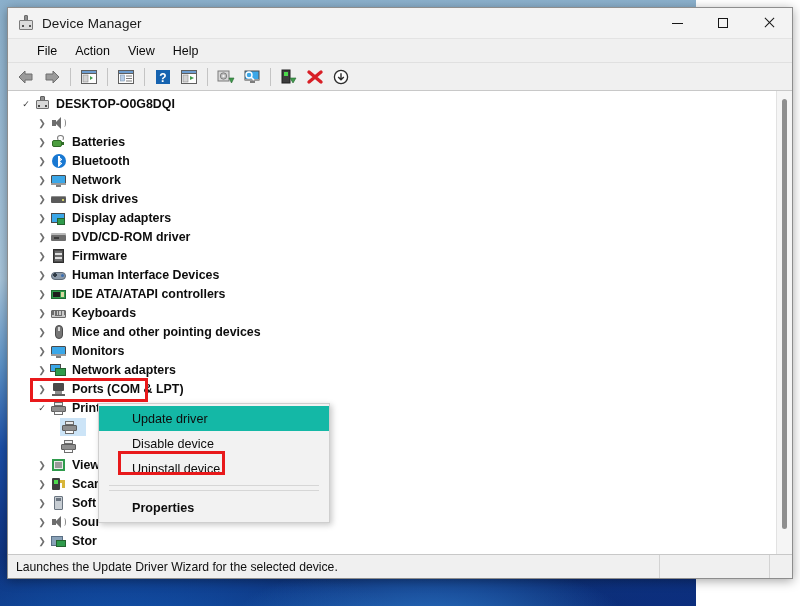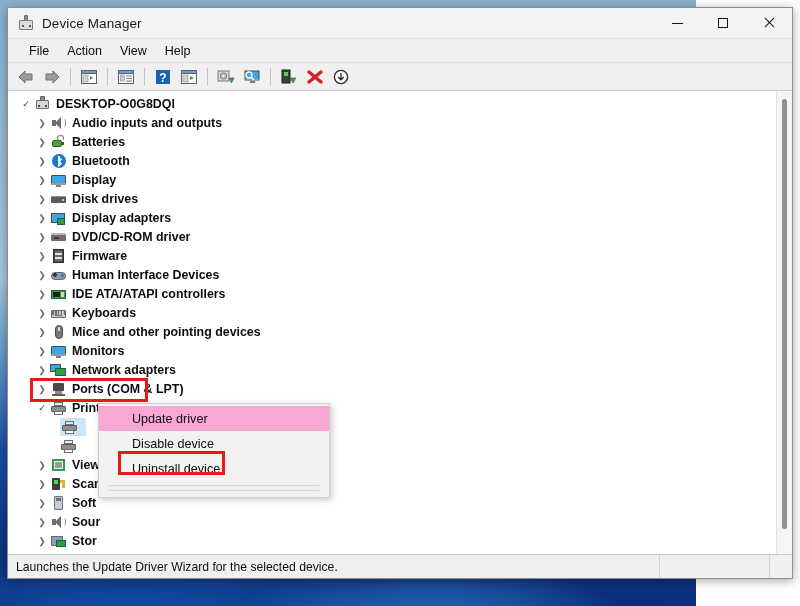--- a/index.html
+++ b/index.html
@@ -66,21 +66,21 @@
   .glyph-close::before, .glyph-close::after {
     content: ""; position: absolute; left: 0; top: 5px; width: 13px; height: 1px; background: #161616; }
   .glyph-close::before { transform: rotate(45deg); }
   .glyph-close::after  { transform: rotate(-45deg); }
 
   
   #menubar {
     height: 24px; min-height: 24px;
     background: #f0f0f0;
     display: flex; align-items: center;
-    padding-left: 12px;
+    padding-left: 20px;
     border-bottom: 1px solid #e0e0e0;
   }
   .menu-item { font-size: 12.5px; color: #0a0a0a; padding: 3px 9px; }
 
   
   #toolbar {
     height: 28px; min-height: 28px;
     background: #f0f0f0;
     display: flex; align-items: center;
     padding-left: 6px; gap: 2px;
@@ -212,21 +212,21 @@
     background: #f2f2f2;
     border: 1px solid #cfcfcf;
     box-shadow: 2px 2px 6px rgba(0,0,0,.22);
     padding: 2px 0;
     z-index: 40;
   }
   .ctx-item {
     height: 25px; display: flex; align-items: center;
     padding-left: 33px; font-size: 12.6px; color: #0d0d0d; position: relative;
   }
-  .ctx-item.hot { background: #f9a8d4; }
+  .ctx-item.hot { background: #14b8a6; }
   .ctx-item.bold { font-weight: bold; }
   .ctx-sep { height: 1px; background: #d6d6d6; margin: 4px 10px 4px 10px; }
 
   
   .redbox { position: absolute; border: 3px solid #e8191b; z-index: 60; pointer-events: none; }
   #redbox-printqueues { left: 30px; top: 378px; width: 118px; height: 24px; }
   #redbox-uninstall   { left: 118px; top: 451px; width: 107px; height: 24px; }
 
   
   #statusbar {
@@ -386,21 +386,20 @@
           <span class="rlabel">DESKTOP-O0G8DQI</span>
         </div>
 
         <div class="row lvl1">
           <span class="chev">❯</span>
           <span class="ricon i-spk">
               <i class="ic a"></i>
               <i class="ic b"></i>
               <i class="ic c"></i>
             </span>
-          <span class="rlabel">Audio inputs and outputs</span>
         </div>
 
         <div class="row lvl1">
           <span class="chev">❯</span>
           <span class="ricon i-bat">
               <i class="ic c"></i>
               <i class="ic a"></i>
               <i class="ic b"></i>
             </span>
           <span class="rlabel">Batteries</span>
@@ -417,21 +416,21 @@
           <span class="rlabel">Bluetooth</span>
         </div>
 
         <div class="row lvl1">
           <span class="chev">❯</span>
           <span class="ricon i-mon">
               <i class="ic a"></i>
               <i class="ic b"></i>
               <i class="ic c"></i>
             </span>
-          <span class="rlabel">Display</span>
+          <span class="rlabel">Network</span>
         </div>
 
         <div class="row lvl1">
           <span class="chev">❯</span>
           <span class="ricon i-disk">
               <i class="ic b"></i>
               <i class="ic a"></i>
               <i class="ic c"></i>
             </span>
           <span class="rlabel">Disk drives</span>
@@ -634,18 +633,19 @@
     </div>
 
   </div>
 
   <div id="ctxmenu">
     <div class="ctx-item hot">Update driver</div>
     <div class="ctx-item">Disable device</div>
     <div class="ctx-item">Uninstall device</div>
     <div class="ctx-sep"></div>
     <div class="ctx-sep"></div>
+    <div class="ctx-item bold">Properties</div>
   </div>
 
   <div class="redbox" id="redbox-printqueues"></div>
   <div class="redbox" id="redbox-uninstall"></div>
 
 </div>
 
 </body></html>

